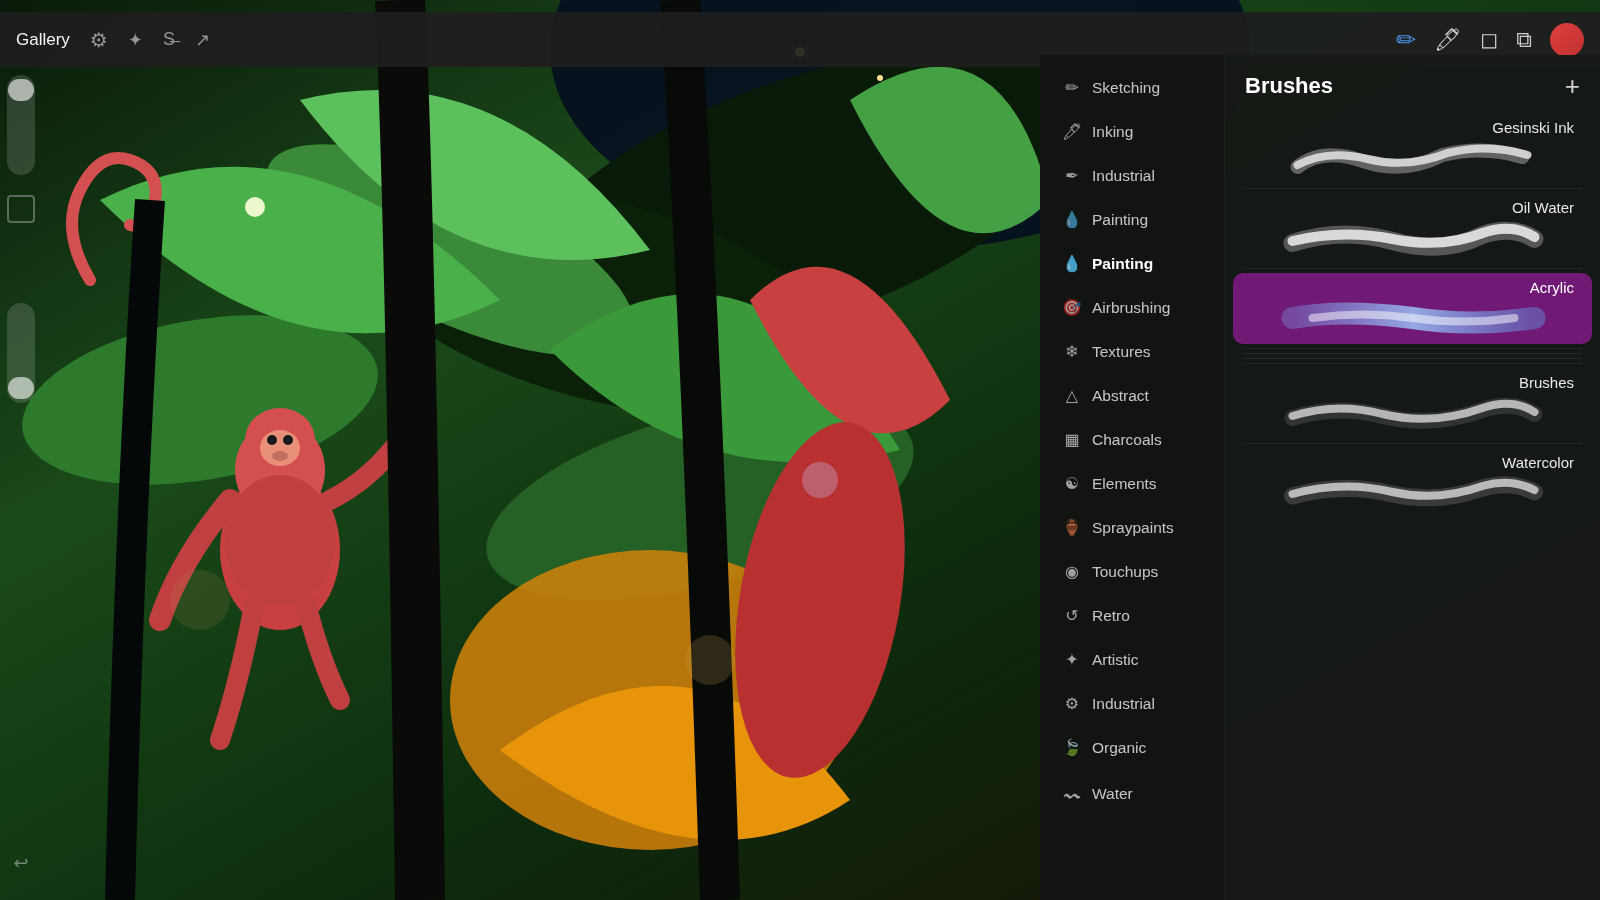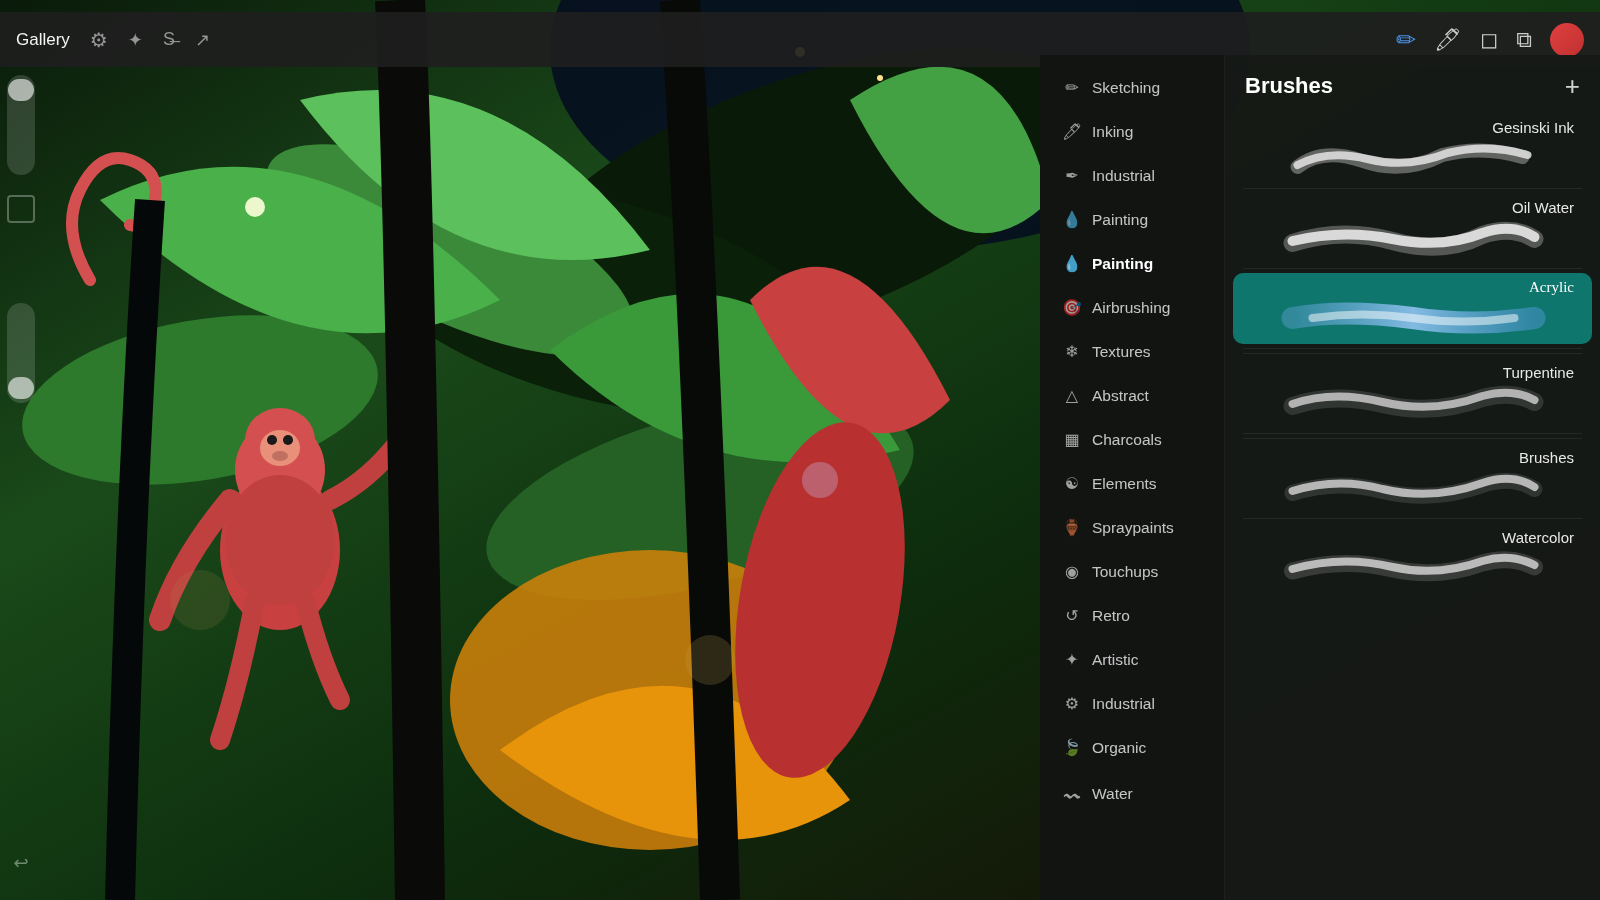--- a/index.html
+++ b/index.html
@@ -217,23 +217,22 @@
     }
 
     .brush-item {
       padding: 6px 18px 8px;
       cursor: pointer;
       border-radius: 10px;
       margin: 2px 8px;
     }
 
     .brush-item.selected {
-      background: #0f766e;
+      background: #701a75;
       border-radius: 10px;
-      font-family: Liberation Serif, serif;
     }
 
     .brush-name {
       color: rgba(255,255,255,0.9);
       font-size: 15px;
       font-weight: 500;
       margin-bottom: 4px;
       text-align: right;
     }
 
@@ -475,29 +474,20 @@
                 <stop offset="100%" style="stop-color:#60a0ef;stop-opacity:0.4"></stop>
               </linearGradient>
             </defs>
       <path d="M10,19 Q60,10 130,19 Q190,28 252,19" stroke="url(#acrGrad)" stroke-width="22" fill="none" stroke-linecap="round"></path>
       <path d="M30,19 Q80,12 130,19 Q180,26 232,19" stroke="rgba(255,255,255,0.5)" stroke-width="8" fill="none" stroke-linecap="round"></path>
     </svg>
     </div>
   </div>
       <div class="brush-divider"></div>
       <div class="brush-divider"></div>
-      <div class="brush-item">
-    <div class="brush-name">Turpentine</div>
-    <div class="brush-stroke">
-      <svg viewBox="0 0 260 38" xmlns="http://www.w3.org/2000/svg" style="width:100%;height:38px;">
-      <path d="M10,22 Q50,8 100,20 Q150,32 200,14 Q230,6 252,18" stroke="rgba(170,170,170,0.5)" stroke-width="18" fill="none" stroke-linecap="round" opacity="0.4"></path>
-      <path d="M10,20 Q50,6 100,18 Q150,30 200,12 Q230,4 252,16" stroke="rgba(220,220,220,0.75)" stroke-width="8" fill="none" stroke-linecap="round"></path>
-    </svg>
-    </div>
-  </div>
       <div class="brush-divider"></div>
       <div class="brush-divider"></div>
       <div class="brush-item">
     <div class="brush-name">Brushes</div>
     <div class="brush-stroke">
       <svg viewBox="0 0 260 38" xmlns="http://www.w3.org/2000/svg" style="width:100%;height:38px;">
       <path d="M10,24 Q55,10 100,22 Q150,34 200,16 Q230,6 252,20" stroke="rgba(160,160,160,0.5)" stroke-width="16" fill="none" stroke-linecap="round" opacity="0.4"></path>
       <path d="M10,22 Q55,8 100,20 Q150,32 200,14 Q230,4 252,18" stroke="rgba(225,225,225,0.75)" stroke-width="8" fill="none" stroke-linecap="round"></path>
     </svg>
     </div>

